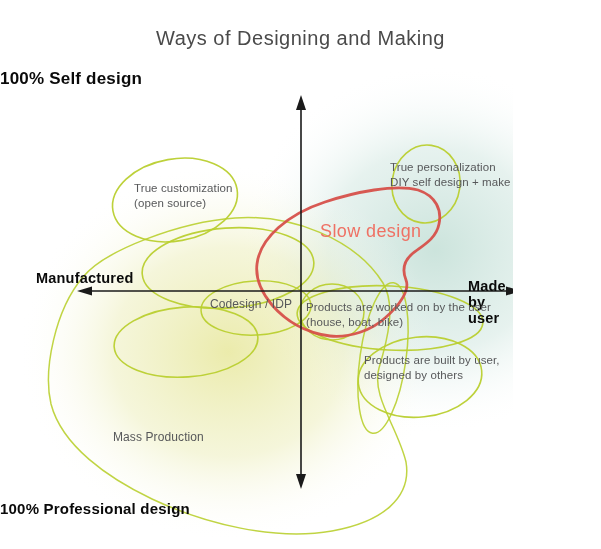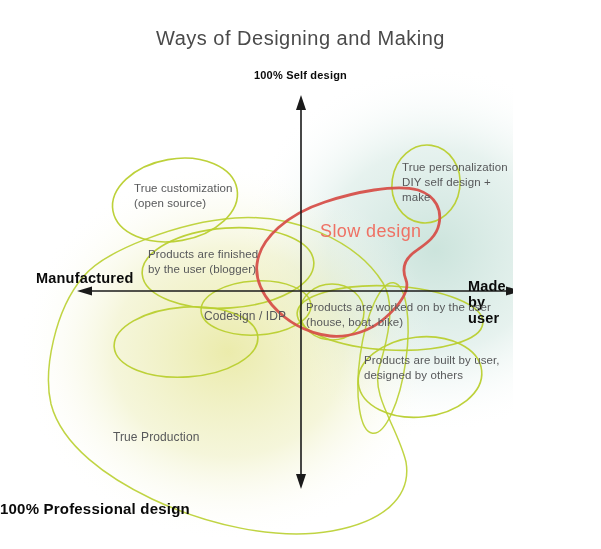--- a/index.html
+++ b/index.html
@@ -12,21 +12,21 @@
     position:absolute;white-space:pre-line;color:var(--text-gray,#57585a);
     font-size:11.5px;line-height:1.32;letter-spacing:0.1px;
   }
   .lbl-title{
     position:absolute;left:0;top:27px;width:601px;text-align:center;
     font-size:20px;font-weight:300;color:#4a4a4a;letter-spacing:0.5px;
   }
   .axis-label{
     position:absolute;font-weight:bold;color:#0a0a0a;font-size:14.5px;letter-spacing:0.2px;
   }
-  .axis-top{left:0;top:69px;width:601px;text-align:center;font-size:11px;}
+  .axis-top{left:0;top:69px;width:601px;text-align:left;font-size:17px;}
   .axis-bottom{left:0;top:500px;width:595px;text-align:left;font-size:15px;}
   .axis-left{left:36px;top:270px;}
   .axis-right{left:468px;top:278px;}
   .lbl-codesign{font-size:12px;}
   .lbl-slow{
     position:absolute;left:320px;top:221px;font-size:18px;letter-spacing:0.4px;
     color:var(--red-text,#ef7164);
   }
 </style>
 </head>
@@ -92,25 +92,23 @@
 
   <div class="lbl-title">Ways of Designing and Making</div>
 
   <div class="axis-label axis-top">100% Self design</div>
   <div class="axis-label axis-bottom">100% Professional design</div>
   <div class="axis-label axis-left">Manufactured</div>
   <div class="axis-label axis-right">Made by user</div>
 
   <div class="lbl" style="left:134px;top:181px;">True customization
 (open source)</div>
-  <div class="lbl" style="left:390px;top:160px;margin-left:12px;">True personalization
+  <div class="lbl" style="left:390px;top:160px;">True personalization
 DIY self design + make</div>
-  <div class="lbl" style="left:148px;top:247px;">Products are finished
-by the user (blogger)</div>
-  <div class="lbl lbl-codesign" style="left:204px;top:297px;margin-top:12px;">Codesign / IDP</div>
+  <div class="lbl lbl-codesign" style="left:210px;top:297px;">Codesign / IDP</div>
   <div class="lbl" style="left:306px;top:300px;">Products are worked on by the user
 (house, boat, bike)</div>
   <div class="lbl" style="left:364px;top:353px;">Products are built by user,
 designed by others</div>
-  <div class="lbl" style="left:113px;top:430px;font-size:12px;">True Production</div>
+  <div class="lbl" style="left:113px;top:430px;font-size:12px;">Mass Production</div>
   <div class="lbl-slow">Slow design</div>
 
 </div>
 
 </body></html>

